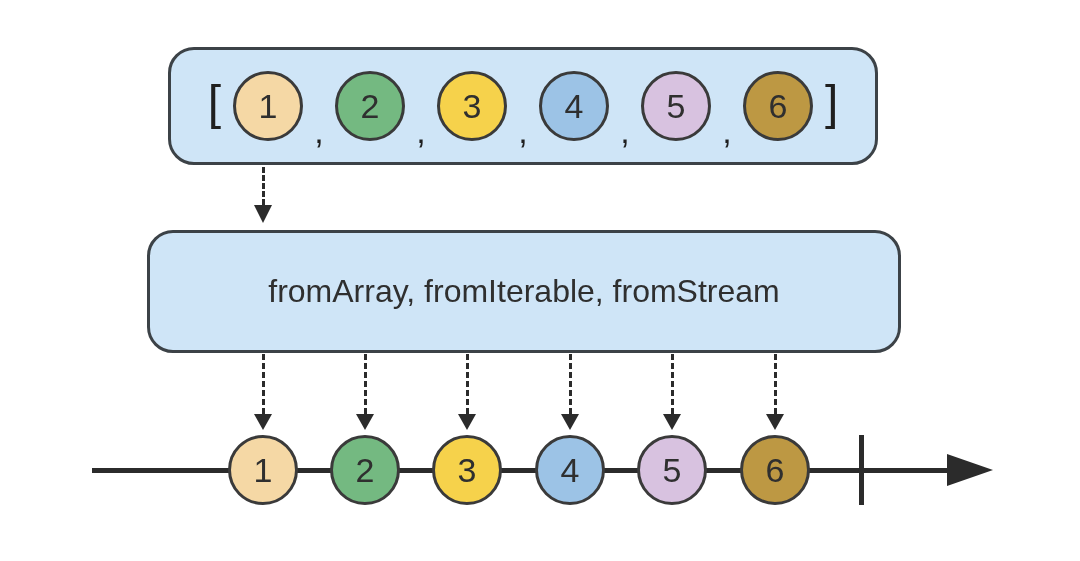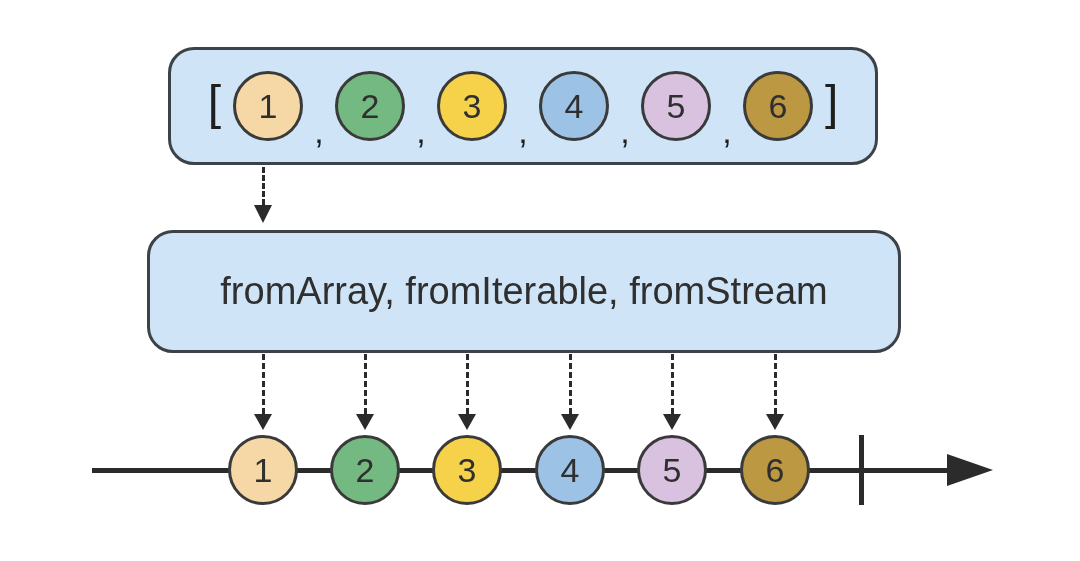--- a/index.html
+++ b/index.html
@@ -53,21 +53,21 @@
     margin-bottom: 14px;
     font-size: 34px;
     color: #1f1f1f;
     line-height: 1;
   }
   .ops-label {
     display: flex;
     align-items: center;
     justify-content: center;
     height: 100%;
-    font-size: 38px;
+    font-size: 32px;
     color: #2f2f2f;
   }
   .drop-arrow {
     position: absolute;
     width: 22px;
     display: flex;
     flex-direction: column;
     align-items: center;
   }
   .drop-arrow .dash {

